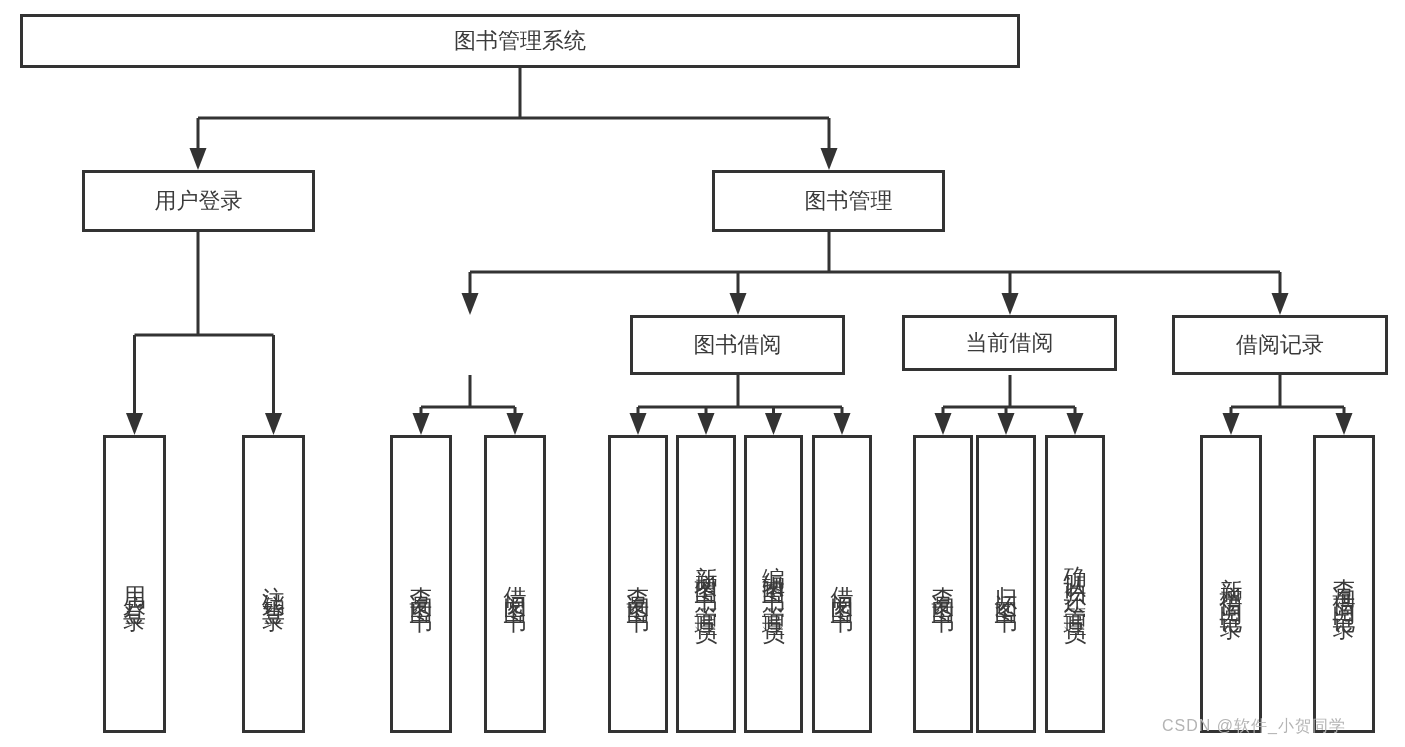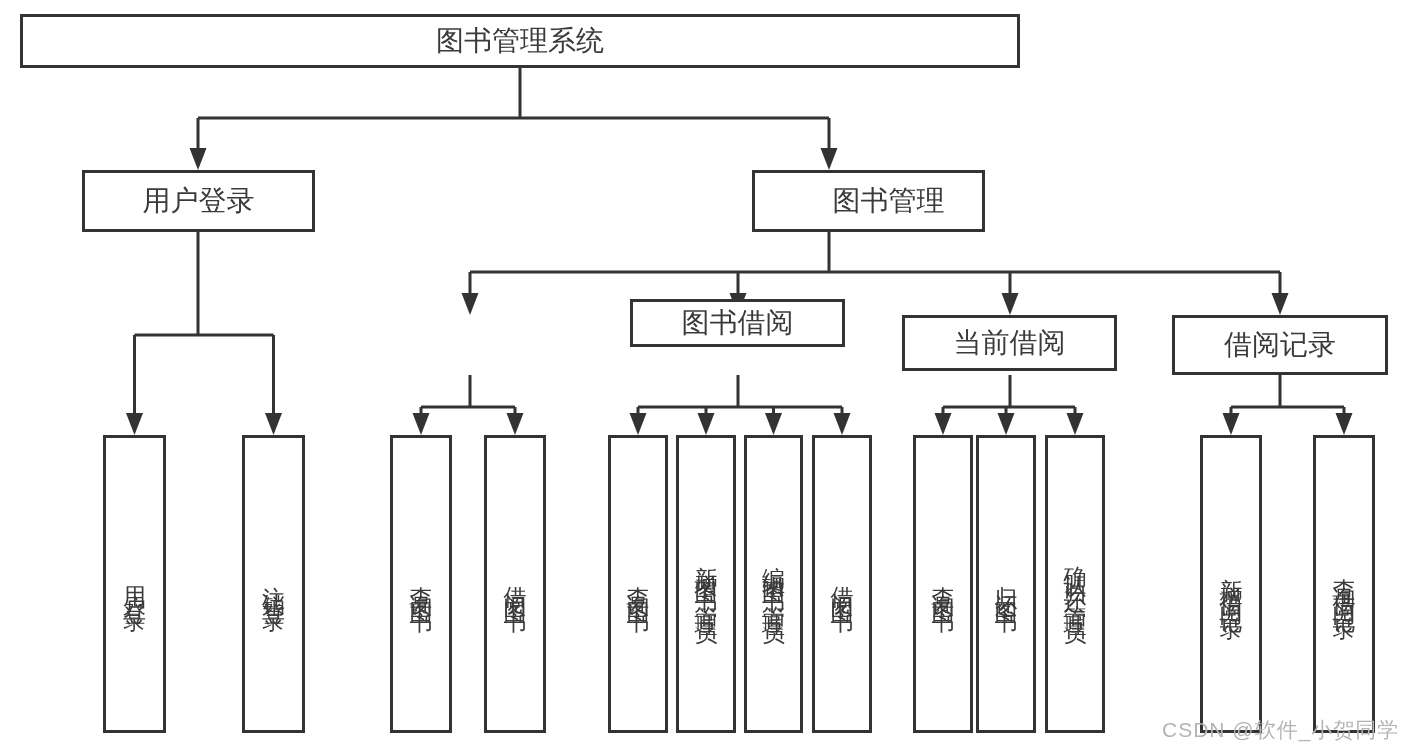--- a/index.html
+++ b/index.html
@@ -12,51 +12,51 @@
   .stage{
     position:relative;width:1405px;height:747px;background:var(--bg);
     font-family:"Liberation Sans",sans-serif;overflow:hidden;
   }
   .wires{position:absolute;left:0;top:0;width:1405px;height:747px;z-index:1;}
   .node,.leaf{
     position:absolute;box-sizing:border-box;border:3px solid var(--line);
     background:#fff;display:flex;align-items:center;justify-content:center;
     color:var(--text);z-index:2;
   }
-  .node span{font-size:28px;white-space:nowrap;}
+  .node span{font-size:22px;white-space:nowrap;}
   .leaf{top:435px;height:298px;}
   .leaf .vtext{
     writing-mode:vertical-rl;text-orientation:mixed;
     font-size:23px;letter-spacing:8px;line-height:1;white-space:nowrap;
   }
   
   .n-root   {left:20px;  top:14px;  width:1000px;height:54px;}
   .n-login  {left:82px;  top:170px; width:233px; height:62px;}
-  .n-mgmt   {left:752px; top:170px; width:233px; height:62px;padding-left:40px;}
+  .n-mgmt   {left:712px; top:170px; width:233px; height:62px;padding-left:40px;}
   .n-new    {left:362px; top:315px; width:216px; height:60px;}
-  .n-borrow {left:630px; top:299px; width:215px; height:48px;}
+  .n-borrow {left:630px; top:315px; width:215px; height:60px;}
   .n-current{left:902px; top:315px; width:215px; height:56px;}
   .n-records{left:1172px;top:315px; width:216px; height:60px;}
   
   .lf-1 {left:103px; width:63px;}
   .lf-2 {left:242px; width:63px;}
   .lf-3 {left:390px; width:62px;}
   .lf-4 {left:484px; width:62px;}
   .lf-5 {left:608px; width:60px;}
   .lf-6 {left:676px; width:60px;}
   .lf-7 {left:744px; width:59px;}
   .lf-8 {left:812px; width:60px;}
   .lf-9 {left:913px; width:60px;}
   .lf-10{left:976px; width:60px;}
   .lf-11{left:1045px;width:60px;}
   .lf-12{left:1200px;width:62px;}
   .lf-13{left:1313px;width:62px;}
   .watermark{
     position:absolute;left:1162px;top:716px;z-index:5;
-    font-size:21px;color:var(--wm);white-space:nowrap;letter-spacing:1px;
+    font-size:16px;color:var(--wm);white-space:nowrap;letter-spacing:1px;
   }
 </style>
 </head>
 <body>
 
 <div class="stage">
 
   <svg class="wires" width="1405" height="747" viewBox="0 0 1405 747" xmlns="http://www.w3.org/2000/svg">
     <g stroke="#333333" stroke-width="3" fill="none">
       <path d="M520 67 V118 M198 118 H829 M198 118 V149 M829 118 V149"></path>

